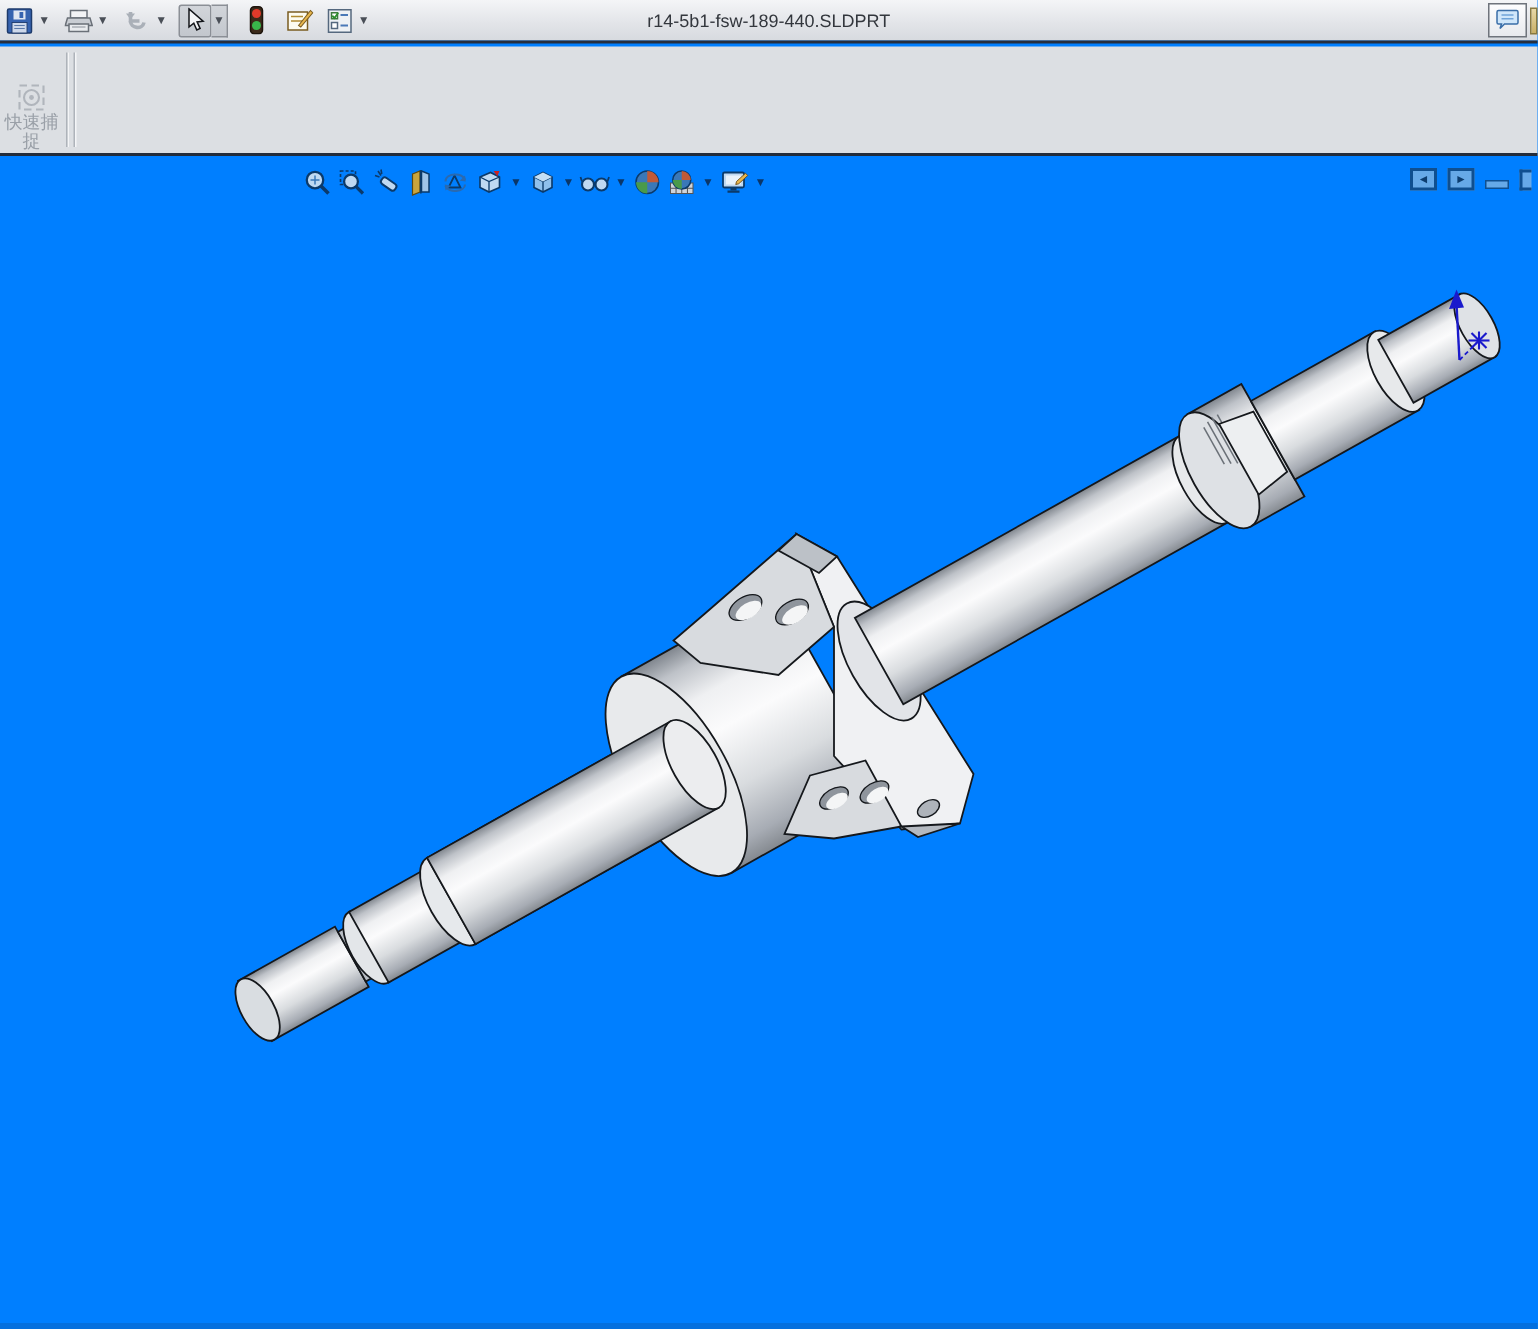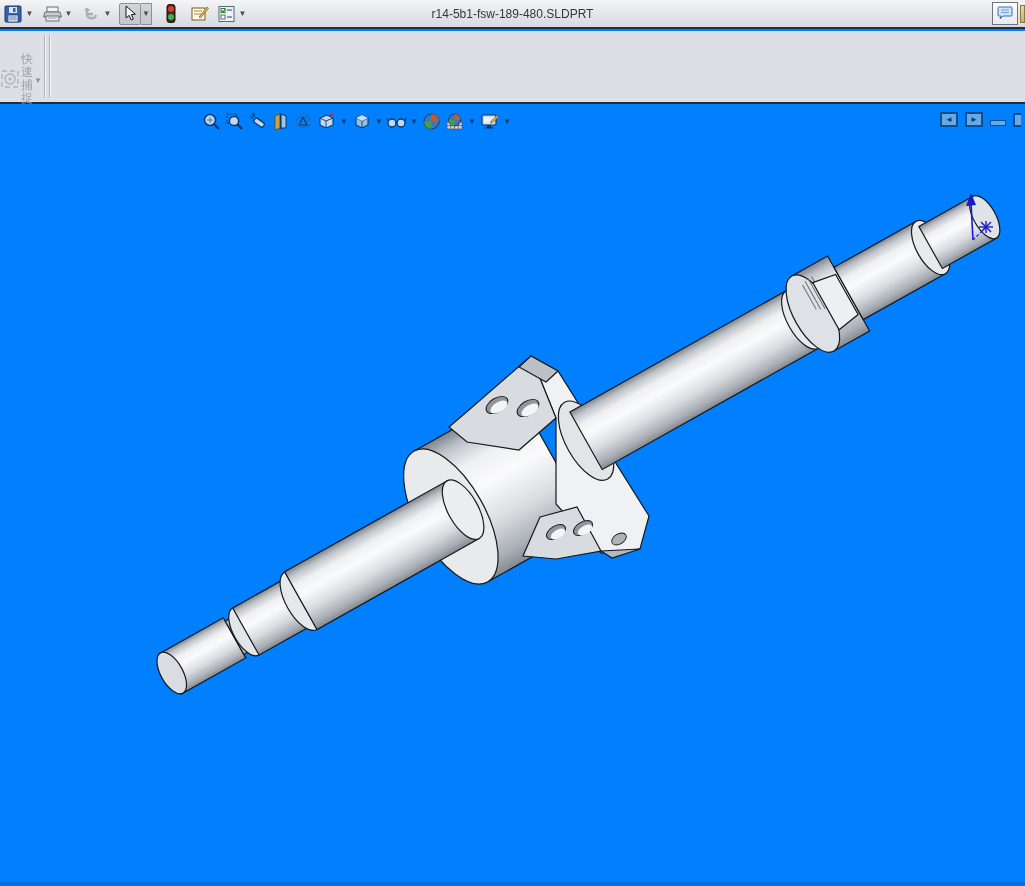--- a/index.html
+++ b/index.html
@@ -22,21 +22,21 @@
   .mb-right{ position:absolute; right:0; top:0; height:27px; display:flex; align-items:center; }
   .mb-right .framed{ border:1px solid #6f747c; background:linear-gradient(#fdfdfe,#e8eaee); width:26px; height:23px; display:flex; align-items:center; justify-content:center; }
   .sliver{ width:5px; height:18px; background:linear-gradient(#e8d9a8,#c9b066); border:1px solid #8a7a40; margin-left:2px; }
 
   
   .quickbar{
     position:absolute; left:0; top:31px; width:1025px; height:73px;
     background:#DCDFE3; border-bottom:2px solid #232C3A;
     display:flex; align-items:stretch;
   }
-  .qbtn{ width:42px; display:flex; align-items:center; padding-top:6px; position:relative;margin-top:18px; }
+  .qbtn{ width:42px; display:flex; flex-direction:column; align-items:center; padding-top:6px; position:relative;margin-top:18px; }
   .qbtn .qicon{ height:24px; display:flex; align-items:center; justify-content:center; }
   .qbtn .qlabel{ font-size:12px; line-height:13px; width:40px; text-align:center; color:#222; word-break:break-all; }
   .qbtn.disabled .qlabel{ color:#9aa0a8; }
   .qbtn .qdrop{ font-size:8px; color:#8a9098; margin-top:4px; }
   .vsep{ width:1px; background:#aeb3ba; margin:4px 2px; box-shadow:1px 0 0 #f4f5f7; }
   .qbtn2{ width:74px; }
 
   
   .viewport{ position:absolute; left:0; top:106px; width:1025px; height:780px;
     background:#007FFF; }
@@ -119,21 +119,21 @@
         <rect x="4" y="3.5" width="4" height="4" fill="#fff" stroke="#3d7a3d"></rect>
         <path d="M4.5 5.5 L6 7 L8.5 3.5" fill="none" stroke="#2e8f2e" stroke-width="1.2"></path>
         <rect x="4" y="10" width="4" height="4" fill="#fff" stroke="#55687e"></rect>
         <line x1="10" y1="5" x2="15" y2="5" stroke="#4a79b8" stroke-width="1.4"></line>
         <line x1="10" y1="12" x2="15" y2="12" stroke="#4a79b8" stroke-width="1.4"></line>
       </svg>
     </span>
     <span class="drop">▼</span>
   </div>
 
-  <div class="title">r14-5b1-fsw-189-480.SLDPRT</div>
+  <div class="title">r14-5b1-fsw-189-440.SLDPRT</div>
 
   <div class="mb-right">
     <span class="framed">
       <svg width="18" height="16" viewBox="0 0 18 16">
         <path d="M2 2 Q2 1 3 1 L15 1 Q16 1 16 2 L16 9 Q16 10 15 10 L7 10 L4 13 L5 10 L3 10 Q2 10 2 9 Z" fill="#cfe6fa" stroke="#3a6ea8"></path>
         <line x1="5" y1="4" x2="13" y2="4" stroke="#6fa3d8" stroke-width="1"></line>
         <line x1="5" y1="6.5" x2="13" y2="6.5" stroke="#6fa3d8" stroke-width="1"></line>
       </svg>
     </span>
     <span class="sliver"></span>

